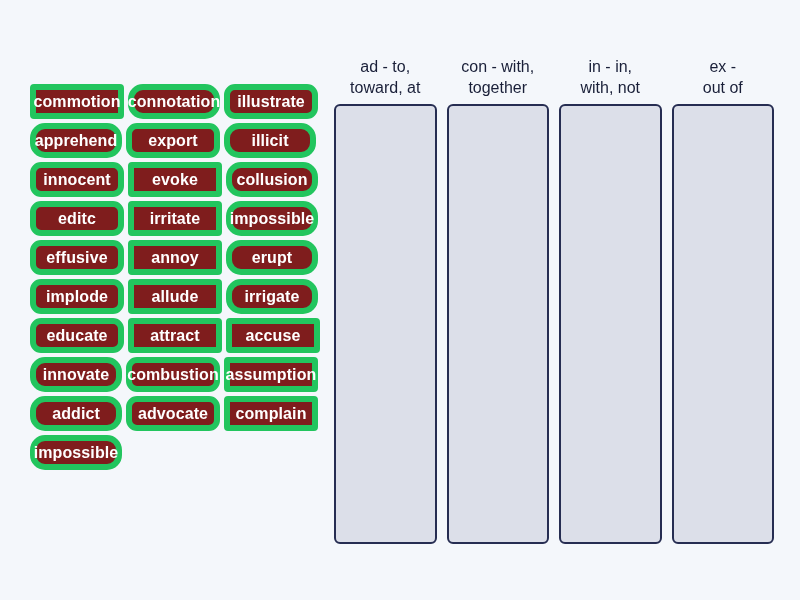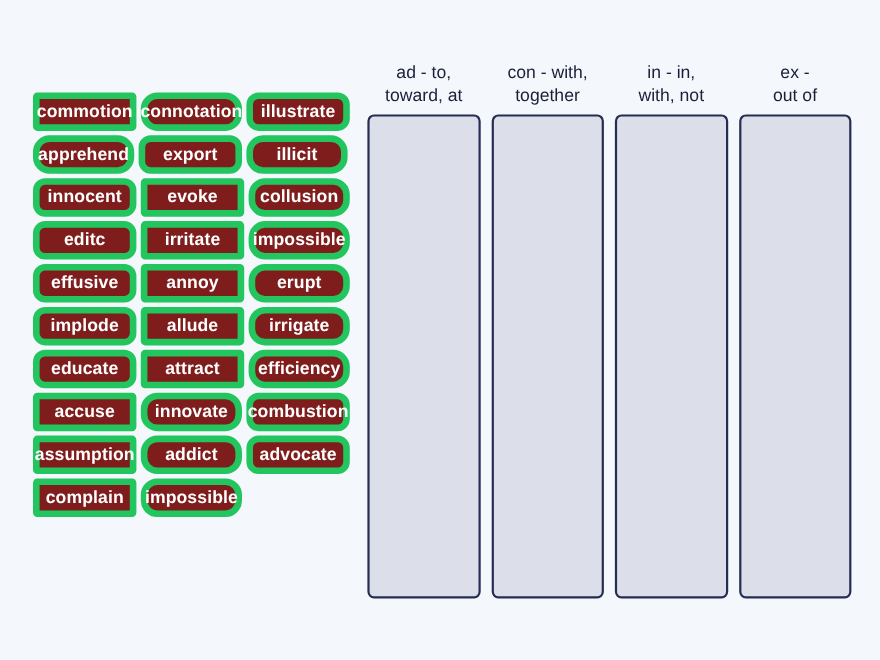--- a/index.html
+++ b/index.html
@@ -116,21 +116,20 @@
       <div class="word-tile col-0">irritate</div>
       <div class="word-tile col-1">impossible</div>
       <div class="word-tile col-2">effusive</div>
       <div class="word-tile col-0">annoy</div>
       <div class="word-tile col-1">erupt</div>
       <div class="word-tile col-2">implode</div>
       <div class="word-tile col-0">allude</div>
       <div class="word-tile col-1">irrigate</div>
       <div class="word-tile col-2">educate</div>
       <div class="word-tile col-0">attract</div>
-      <div class="word-tile col-1">efficiency</div>
       <div class="word-tile col-0">accuse</div>
       <div class="word-tile col-1">innovate</div>
       <div class="word-tile col-2">combustion</div>
       <div class="word-tile col-0">assumption</div>
       <div class="word-tile col-1">addict</div>
       <div class="word-tile col-2">advocate</div>
       <div class="word-tile col-0">complain</div>
       <div class="word-tile col-1">impossible</div>
     </div>
 

